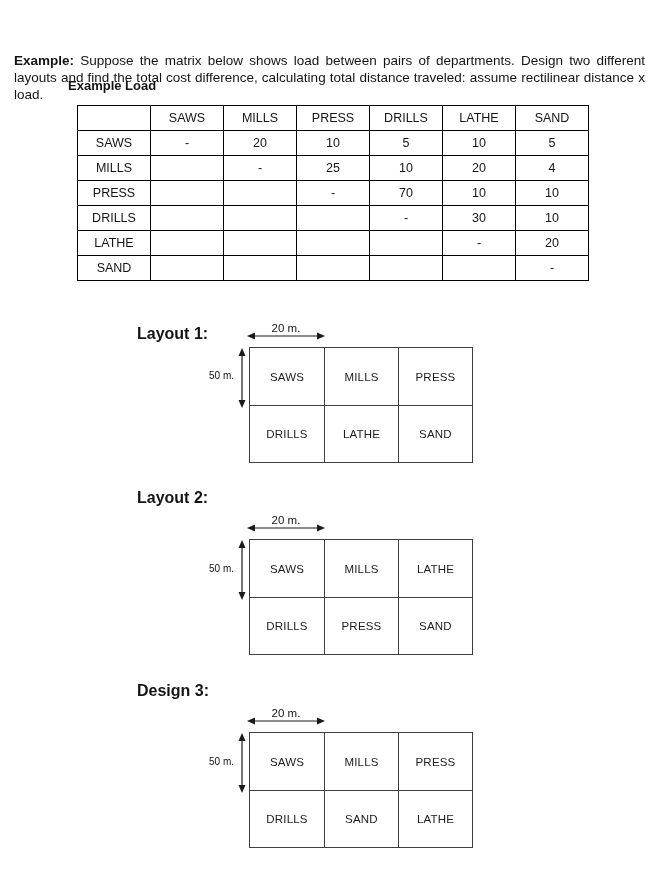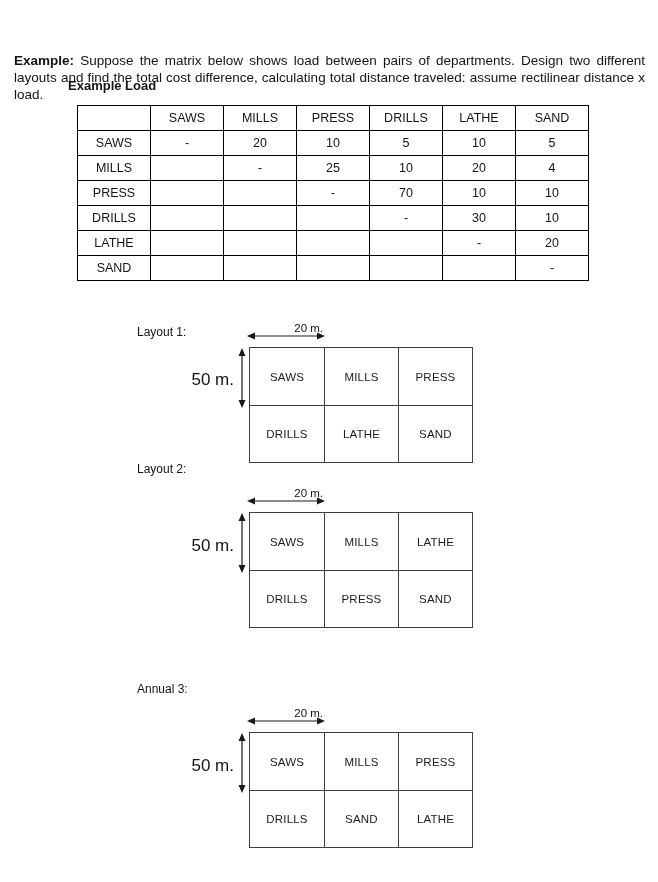--- a/index.html
+++ b/index.html
@@ -29,30 +29,30 @@
     border:1px solid #000000;
     width:73px; height:25px;
     text-align:center; vertical-align:middle;
     font-weight:normal; padding:0;
     color:#141414;
   }
   
   .layout-block { position:absolute; left:0; width:658px; height:175px; }
   .layout-label {
     position:absolute; left:137px; top:0;
-    font-size:12px; font-weight:normal;
+    font-size:16px; font-weight:bold;
   }
   .dim-w {
     position:absolute; left:249px; top:25px; width:74px;
-    text-align:right; font-size:11.5px;
+    text-align:center; font-size:11.5px;
   }
   .arrow-h { position:absolute; left:246px; top:33px; }
   .dim-h {
     position:absolute; left:178px; top:74px; width:56px;
-    text-align:right; font-size:17px;
+    text-align:right; font-size:10px;
   }
   .arrow-v { position:absolute; left:236px; top:50px; }
   .grid {
     position:absolute; left:249px; top:50px;
     width:224px; height:116px;
     display:grid;
     grid-template-columns:1fr 1fr 1fr;
     grid-template-rows:1fr 1fr;
     border:1px solid #3f3f3f;
     background:#ffffff;
@@ -168,21 +168,21 @@
     <div class="grid">
       <div class="cell">SAWS</div>
       <div class="cell">MILLS</div>
       <div class="cell">PRESS</div>
       <div class="cell">DRILLS</div>
       <div class="cell">LATHE</div>
       <div class="cell">SAND</div>
     </div>
   </div>
 
-  <div class="layout-block" style="top:462px">
+  <div class="layout-block" style="top:489px">
     <div class="layout-label">Layout 2:</div>
     <div class="dim-w">20 m.</div>
     <svg class="arrow-h" width="80" height="12">
       <line x1="8" y1="6" x2="72" y2="6" stroke="#1a1a1a" stroke-width="1.2"></line>
       <polygon points="1,6 9,2.5 9,9.5" fill="#1a1a1a"></polygon>
       <polygon points="79,6 71,2.5 71,9.5" fill="#1a1a1a"></polygon>
     </svg>
     <div class="dim-h">50 m.</div>
     <svg class="arrow-v" width="12" height="62">
       <line x1="6" y1="8" x2="6" y2="54" stroke="#1a1a1a" stroke-width="1.2"></line>
@@ -193,21 +193,21 @@
       <div class="cell">SAWS</div>
       <div class="cell">MILLS</div>
       <div class="cell">LATHE</div>
       <div class="cell">DRILLS</div>
       <div class="cell">PRESS</div>
       <div class="cell">SAND</div>
     </div>
   </div>
 
   <div class="layout-block" style="top:682px">
-    <div class="layout-label">Annual 3:</div>
+    <div class="layout-label">Design 3:</div>
     <div class="dim-w">20 m.</div>
     <svg class="arrow-h" width="80" height="12">
       <line x1="8" y1="6" x2="72" y2="6" stroke="#1a1a1a" stroke-width="1.2"></line>
       <polygon points="1,6 9,2.5 9,9.5" fill="#1a1a1a"></polygon>
       <polygon points="79,6 71,2.5 71,9.5" fill="#1a1a1a"></polygon>
     </svg>
     <div class="dim-h">50 m.</div>
     <svg class="arrow-v" width="12" height="62">
       <line x1="6" y1="8" x2="6" y2="54" stroke="#1a1a1a" stroke-width="1.2"></line>
       <polygon points="6,1 2.5,9 9.5,9" fill="#1a1a1a"></polygon>

